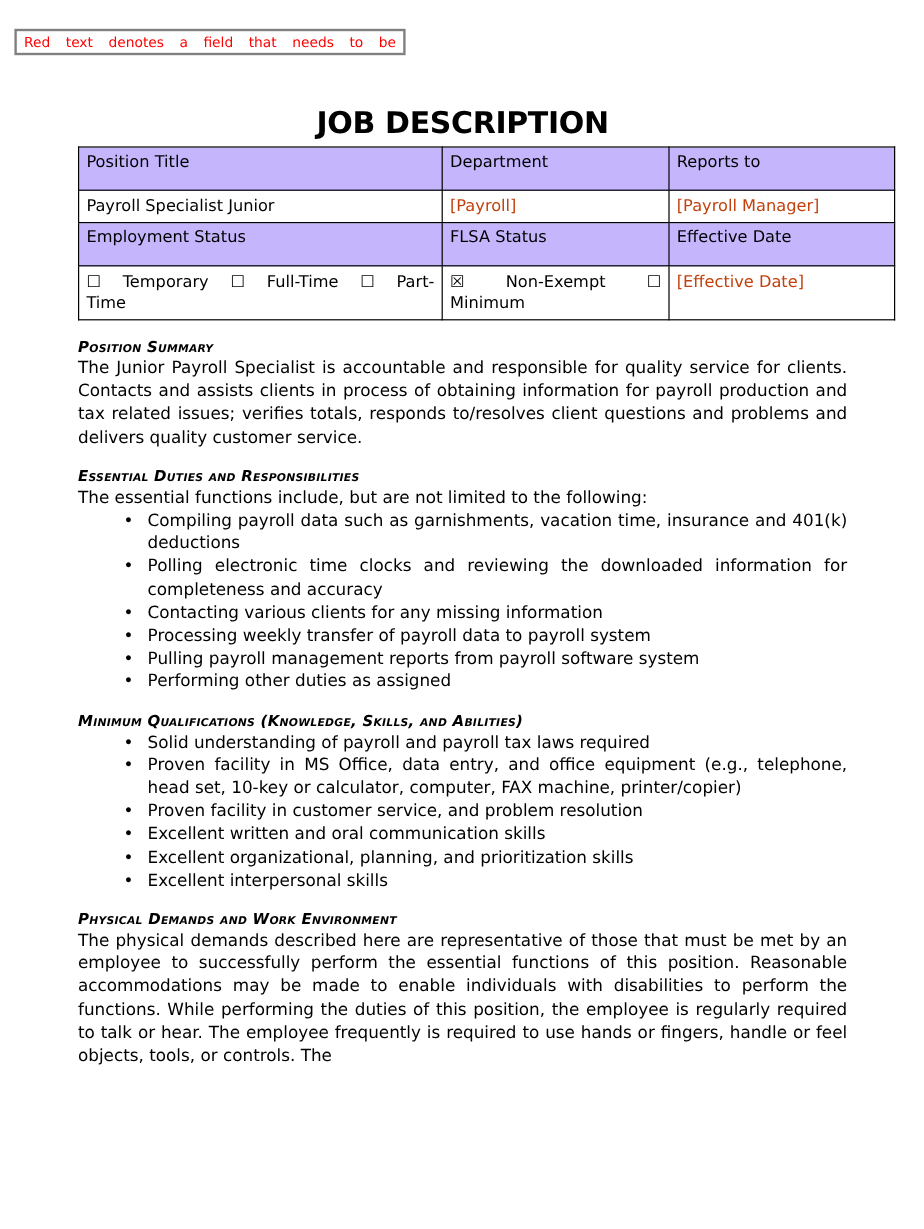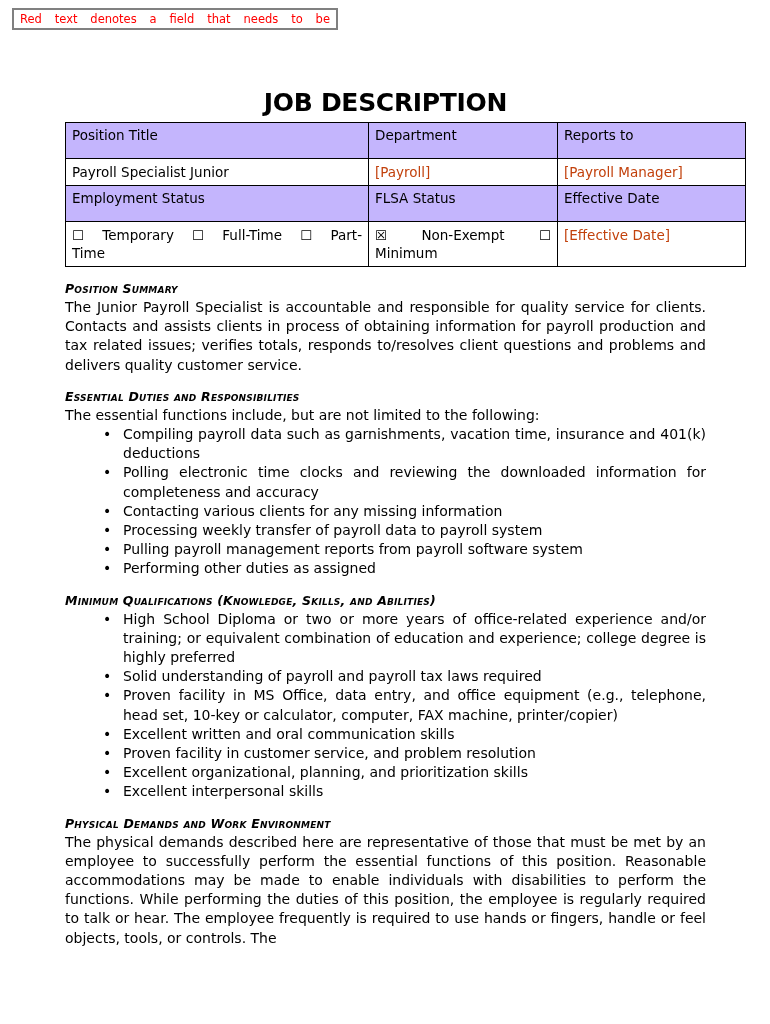--- a/index.html
+++ b/index.html
@@ -13,21 +13,21 @@
     font-family: "DejaVu Sans", sans-serif;
     color: #000000;
     overflow: hidden;
     position: relative;
   }
 
   
   .note-box {
     position: absolute;
     left: 12px;
-    top: 8px;
+    top: 24px;
     width: 326px;
     height: 22px;
     box-sizing: border-box;
     border: 2px solid #808080;
     background: #ffffff;
     overflow: hidden;
     display: flex;
     align-items: center;
   }
   .note-box .note-text {
@@ -189,25 +189,24 @@
       <li class="nojust">Contacting various clients for any missing information</li>
       <li class="nojust">Processing weekly transfer of payroll data to payroll system</li>
       <li class="nojust">Pulling payroll management reports from payroll software system</li>
       <li class="nojust">Performing other duties as assigned</li>
     </ul>
   </div>
 
   <div class="section">
     <div class="sec-head">Minimum Qualifications (Knowledge, Skills, and Abilities)</div>
     <ul class="bullets tight">
-      <li>High School Diploma or two or more years of office-related experience and/or training; or equivalent combination of education and experience; college degree is highly preferred</li>
       <li class="nojust">Solid understanding of payroll and payroll tax laws required</li>
       <li>Proven facility in MS Office, data entry, and office equipment (e.g., telephone, head set, 10-key or calculator, computer, FAX machine, printer/copier)</li>
+      <li class="nojust">Proven facility in customer service, and problem resolution</li>
       <li class="nojust">Excellent written and oral communication skills</li>
-      <li class="nojust">Proven facility in customer service, and problem resolution</li>
       <li class="nojust">Excellent organizational, planning, and prioritization skills</li>
       <li class="nojust">Excellent interpersonal skills</li>
     </ul>
   </div>
 
   <div class="section">
     <div class="sec-head">Physical Demands and Work Environment</div>
     <p class="para">The physical demands described here are representative of those that must be met by an employee to successfully perform the essential functions of this position. Reasonable accommodations may be made to enable individuals with disabilities to perform the functions. While performing the duties of this position, the employee is regularly required to talk or hear. The employee frequently is required to use hands or fingers, handle or feel objects, tools, or controls. The</p>
   </div>
 

